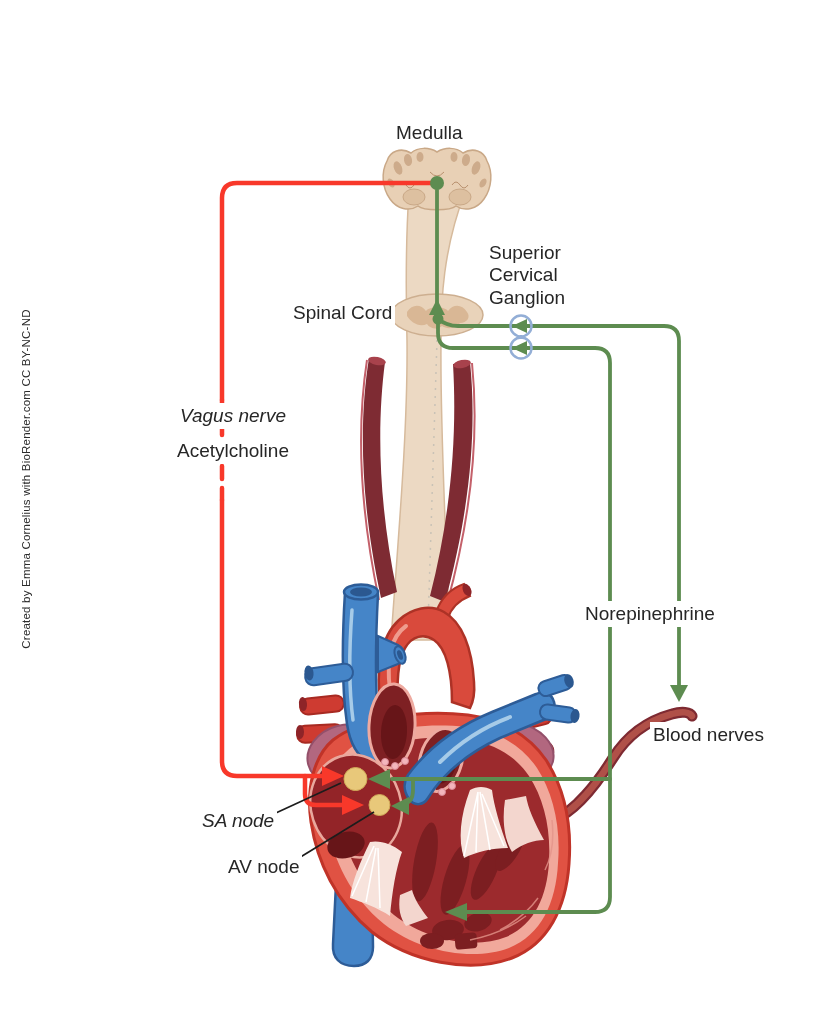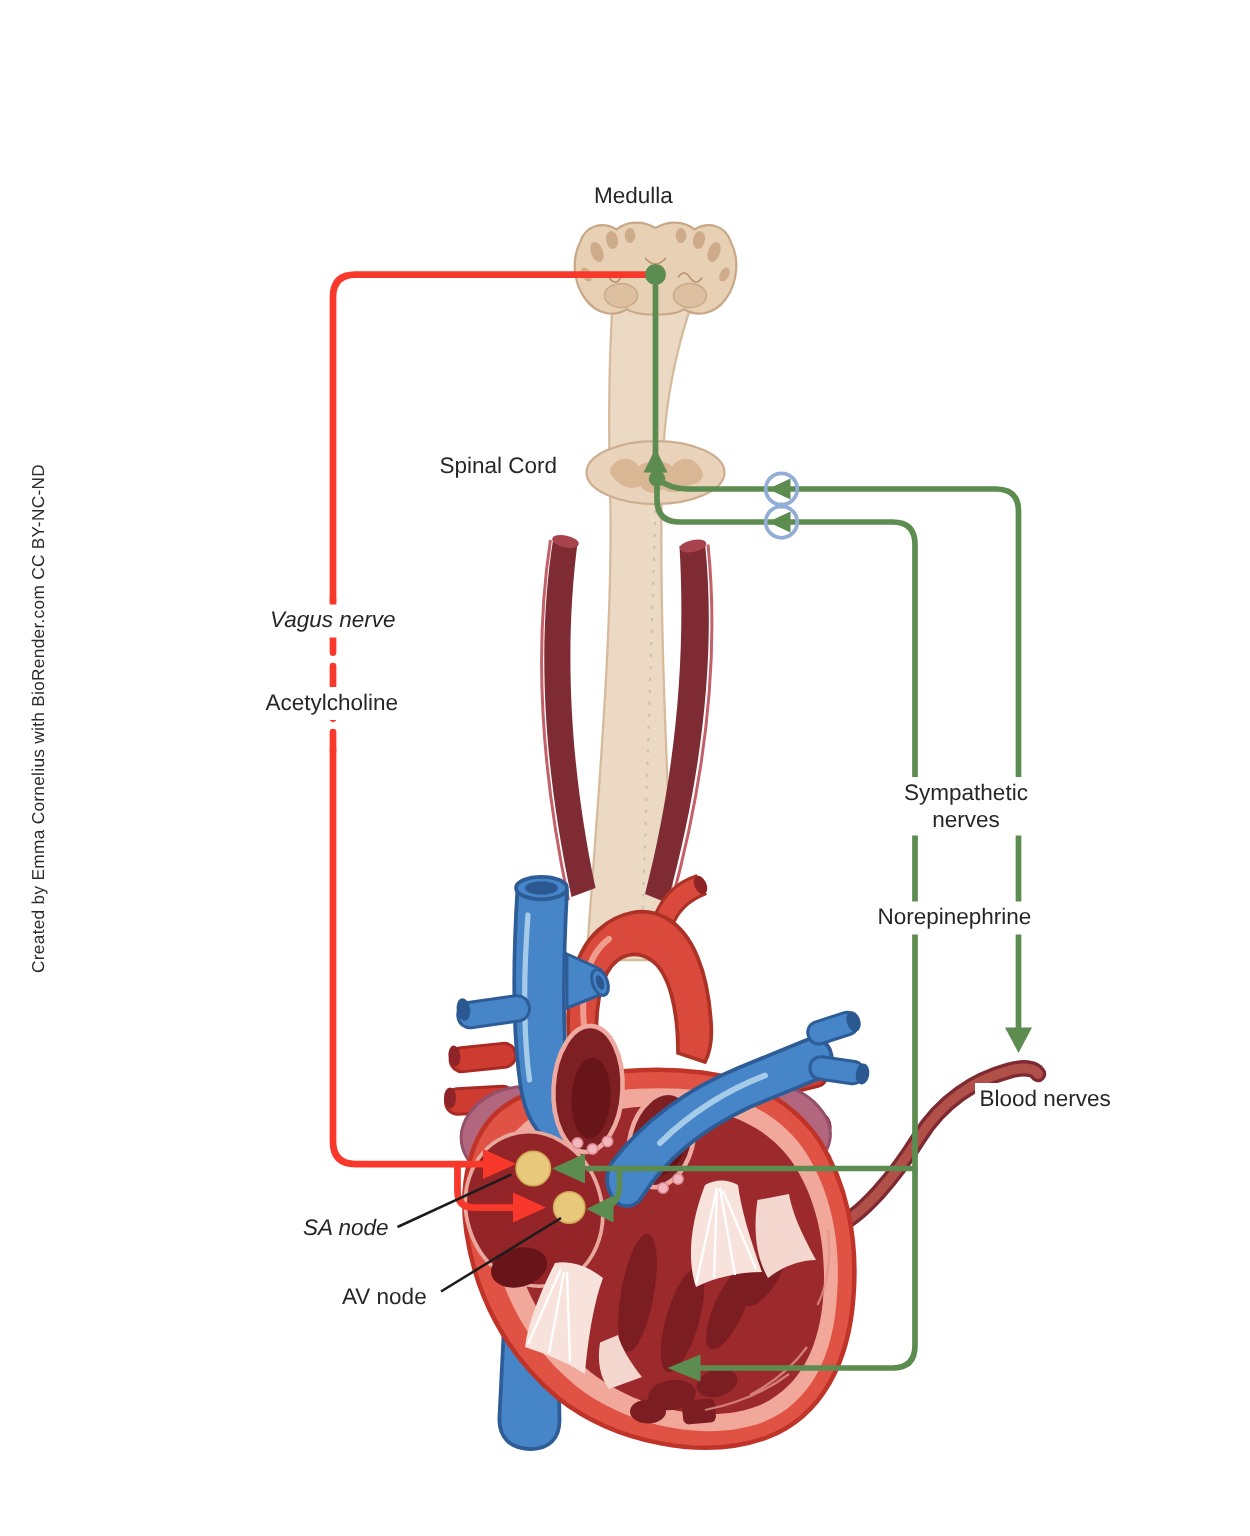--- a/index.html
+++ b/index.html
@@ -1,19 +1,19 @@
 <!DOCTYPE html>
 <html><head>
 <meta charset="utf-8">
 <style>
   html,body{margin:0;padding:0;background:#fff;}
   .canvas{position:relative;width:833px;height:1024px;background:#fff;overflow:hidden;
           font-family:"Liberation Sans",sans-serif;}
   svg.art{position:absolute;left:0;top:0;}
-  .lbl{position:absolute;font-size:15px;color:#262626;background:#fff;
+  .lbl{position:absolute;font-size:19px;color:#262626;background:#fff;
        padding:2px 3px;line-height:1.18;white-space:pre-line;}
   .lbl.center{text-align:center;}
   .credit{position:absolute;left:-152px;top:471px;width:360px;height:16px;
           text-align:center;transform:rotate(-90deg);font-size:11.5px;color:#2b2b2b;
           letter-spacing:.2px;}
 </style>
 </head>
 <body>
 
 <div class="canvas">
@@ -211,25 +211,26 @@
     <circle cx="521" cy="348" r="10.5" fill="none" stroke="#93aed6" stroke-width="2.5"></circle>
     <polygon points="512,326 527,319 527,333" fill="#5d8c50"></polygon>
     <polygon points="512,348 527,341 527,355" fill="#5d8c50"></polygon>
   </g>
 
   <line x1="265" y1="818" x2="341" y2="783" stroke="#1c1c1c" stroke-width="1.7"></line>
   <line x1="294" y1="861" x2="374" y2="812" stroke="#1c1c1c" stroke-width="1.7"></line>
 </svg>
 
 <div class="lbl" style="left:393px;top:120px;">Medulla</div>
+<div class="lbl" style="left:486px;top:240px;">Superior
+Cervical
+Ganglion</div>
 <div class="lbl" style="left:290px;top:300px;">Spinal Cord</div>
 <div class="lbl" style="left:177px;top:403px;font-style:italic;">Vagus nerve</div>
-<div class="lbl" style="left:174px;top:458px;text-align:center;">Acetylcholine</div>
-<div class="lbl center" style="left:588px;top:518px;width:106px;">Sympathetic
-nerves</div>
+<div class="lbl" style="left:174px;top:438px;text-align:center;">Acetylcholine</div>
 <div class="lbl" style="left:582px;top:601px;text-align:center;">Norepinephrine</div>
 <div class="lbl" style="left:650px;top:722px;">Blood nerves</div>
 <div class="lbl" style="left:199px;top:808px;font-style:italic;">SA node</div>
 <div class="lbl" style="left:225px;top:854px;">AV node</div>
 
 <div class="credit">Created by Emma Cornelius with BioRender.com CC BY-NC-ND</div>
 
 </div>
 
 </body></html>

